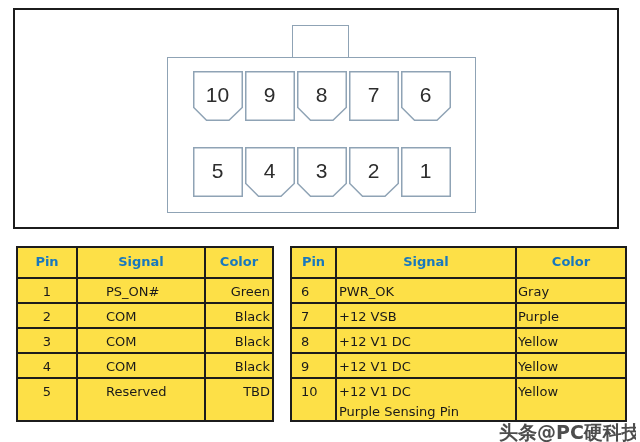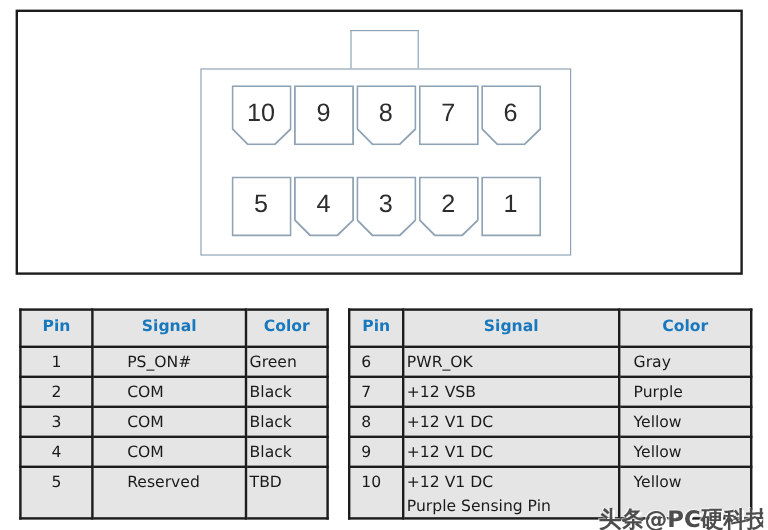--- a/index.html
+++ b/index.html
@@ -33,42 +33,42 @@
   .pin svg{position:absolute;left:0;top:0;width:50px;height:50px;}
   .pin polygon{fill:#fff;stroke:var(--outline);stroke-width:1.5;}
   .pin-num{
     position:absolute;inset:0;display:flex;align-items:center;justify-content:center;
     font-family:"Liberation Sans","DejaVu Sans",sans-serif;
     font-size:21px;color:#2d2d2d;padding-bottom:3px;
   }
   
   .tables-wrap{position:absolute;left:16px;top:246px;display:flex;gap:16px;align-items:flex-start;}
   table.pinout{
-    border-collapse:collapse;table-layout:fixed;background:#e5e5e5;
-    font-size:13px;color:#1a1a1a;margin-top:11px;
+    border-collapse:collapse;table-layout:fixed;background:#fde047;
+    font-size:13px;color:#1a1a1a;
   }
   table.pinout th,table.pinout td{
     border:2px solid var(--tbl-border);vertical-align:top;overflow:hidden;
   }
   table.pinout th{
     color:var(--header-blue);font-weight:bold;text-align:center;
     padding:6px 2px 0 2px;font-size:13px;
   }
   table.pinout td{padding:4px 2px 0 2px;line-height:17px;}
   thead tr{height:31px;}
   tbody tr{height:25px;}
   tbody tr:last-child{height:43px;}
   #table-left{width:256px;}
   #table-right{width:335px;}
   #table-left td.col-pin{text-align:center;}
   #table-left td.col-signal{padding-left:28px;}
-  #table-left td.col-color{text-align:left;}
+  #table-left td.col-color{text-align:right;}
   #table-right td.col-pin{padding-left:9px;}
   #table-right td.col-signal{}
-  #table-right td.col-color{padding-left:11px;}
+  #table-right td.col-color{padding-left:1px;}
   .sig2{margin-top:3px;}
   
   .watermark{
     position:absolute;left:499px;top:420px;z-index:5;
     font-size:19px;font-weight:bold;color:#4d4d4d;letter-spacing:0px;
     text-shadow:2px 2px 0 #ffffff,-1px -1px 0 rgba(255,255,255,0.55);
     white-space:nowrap;
   }
 </style>
 </head>

